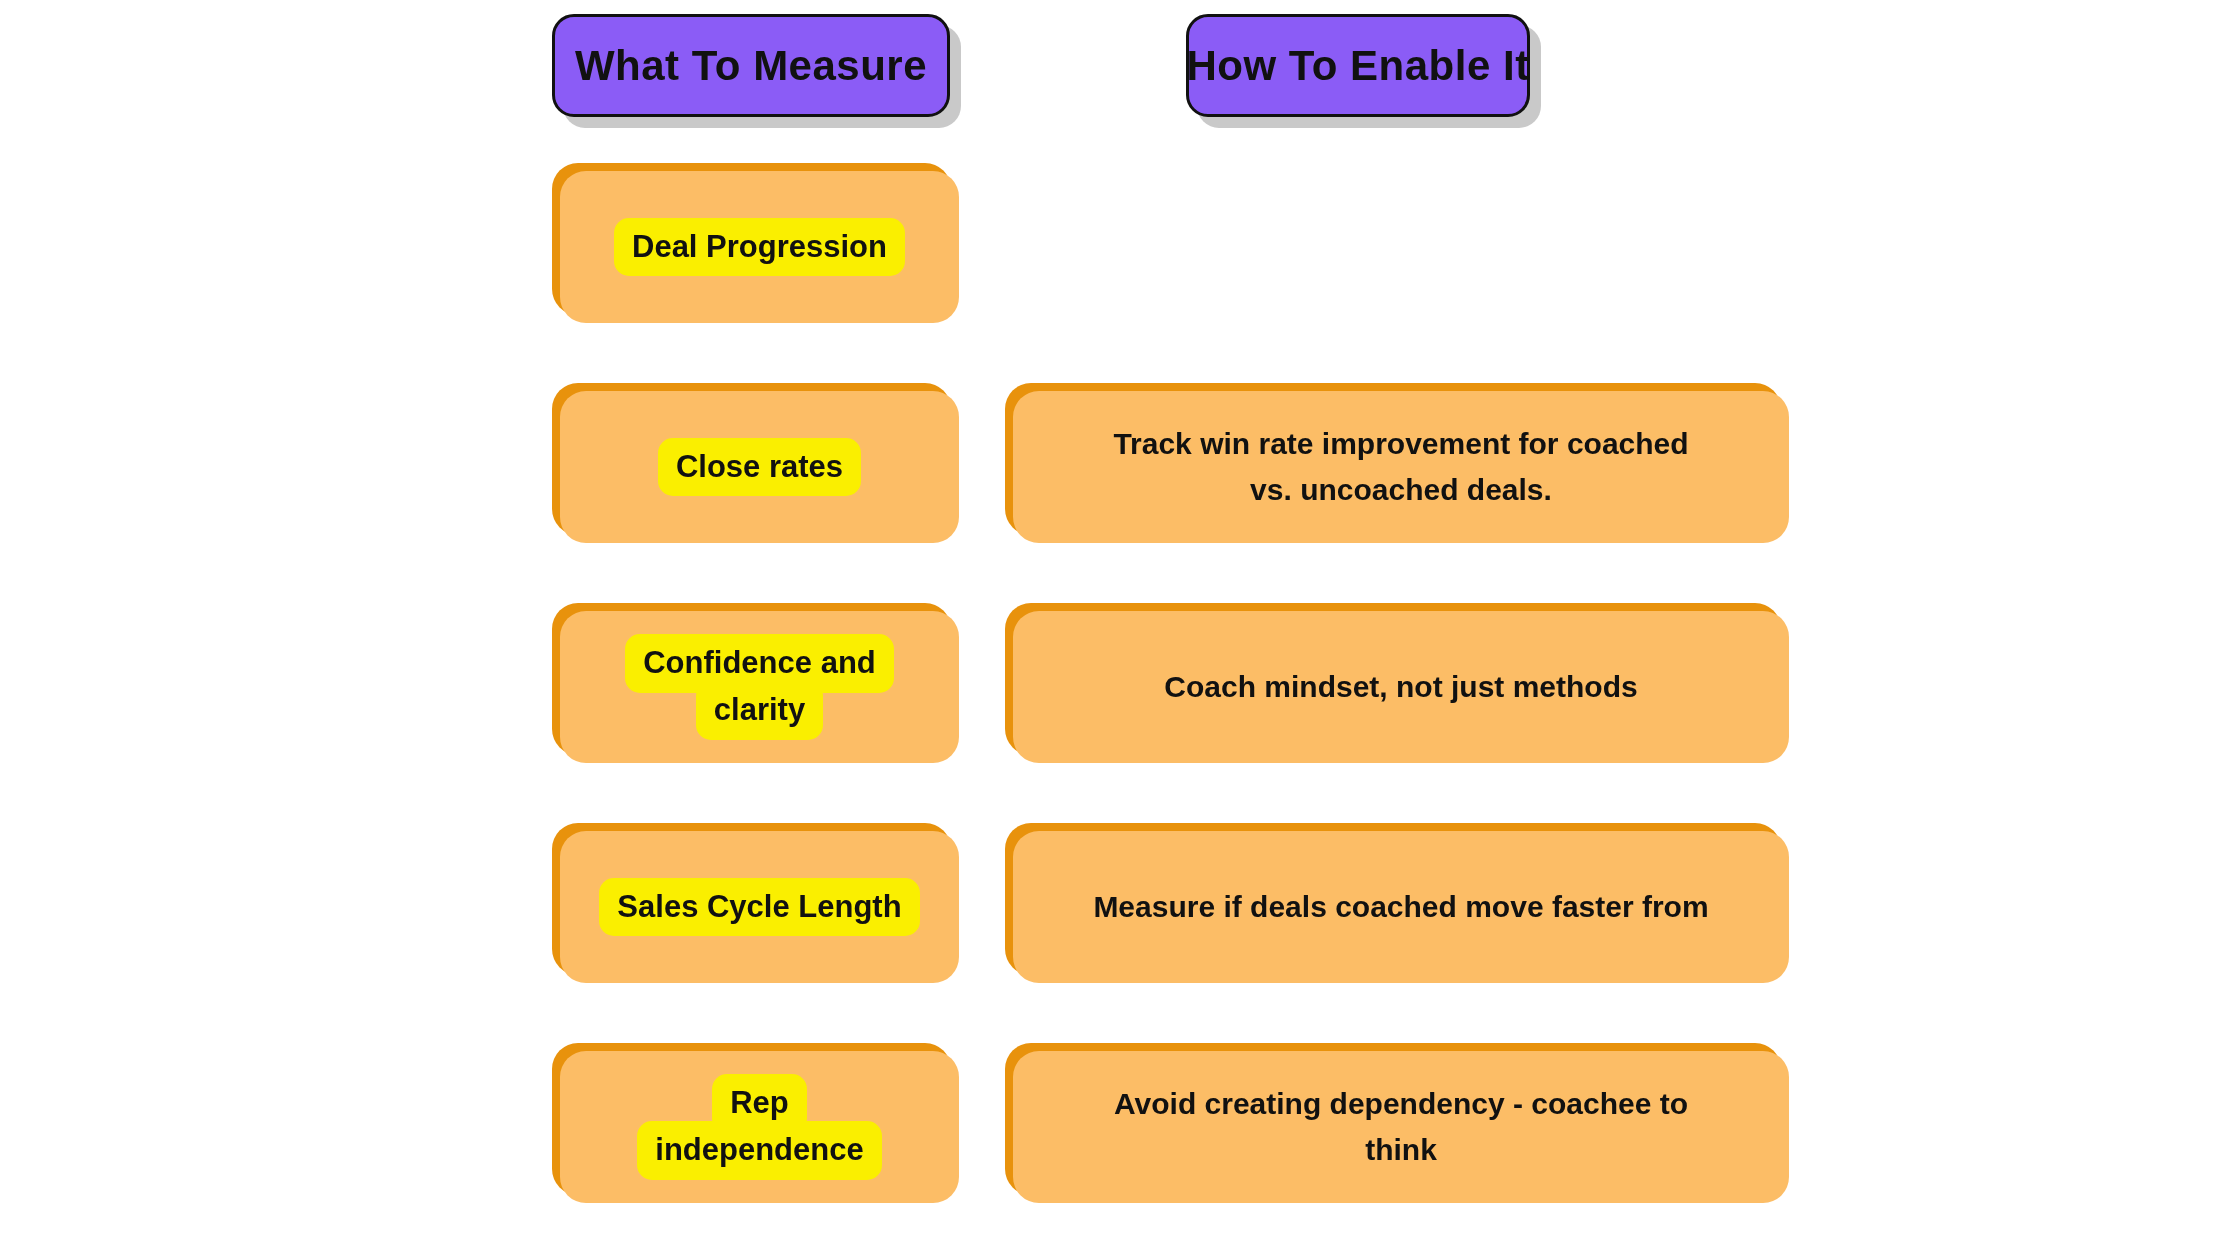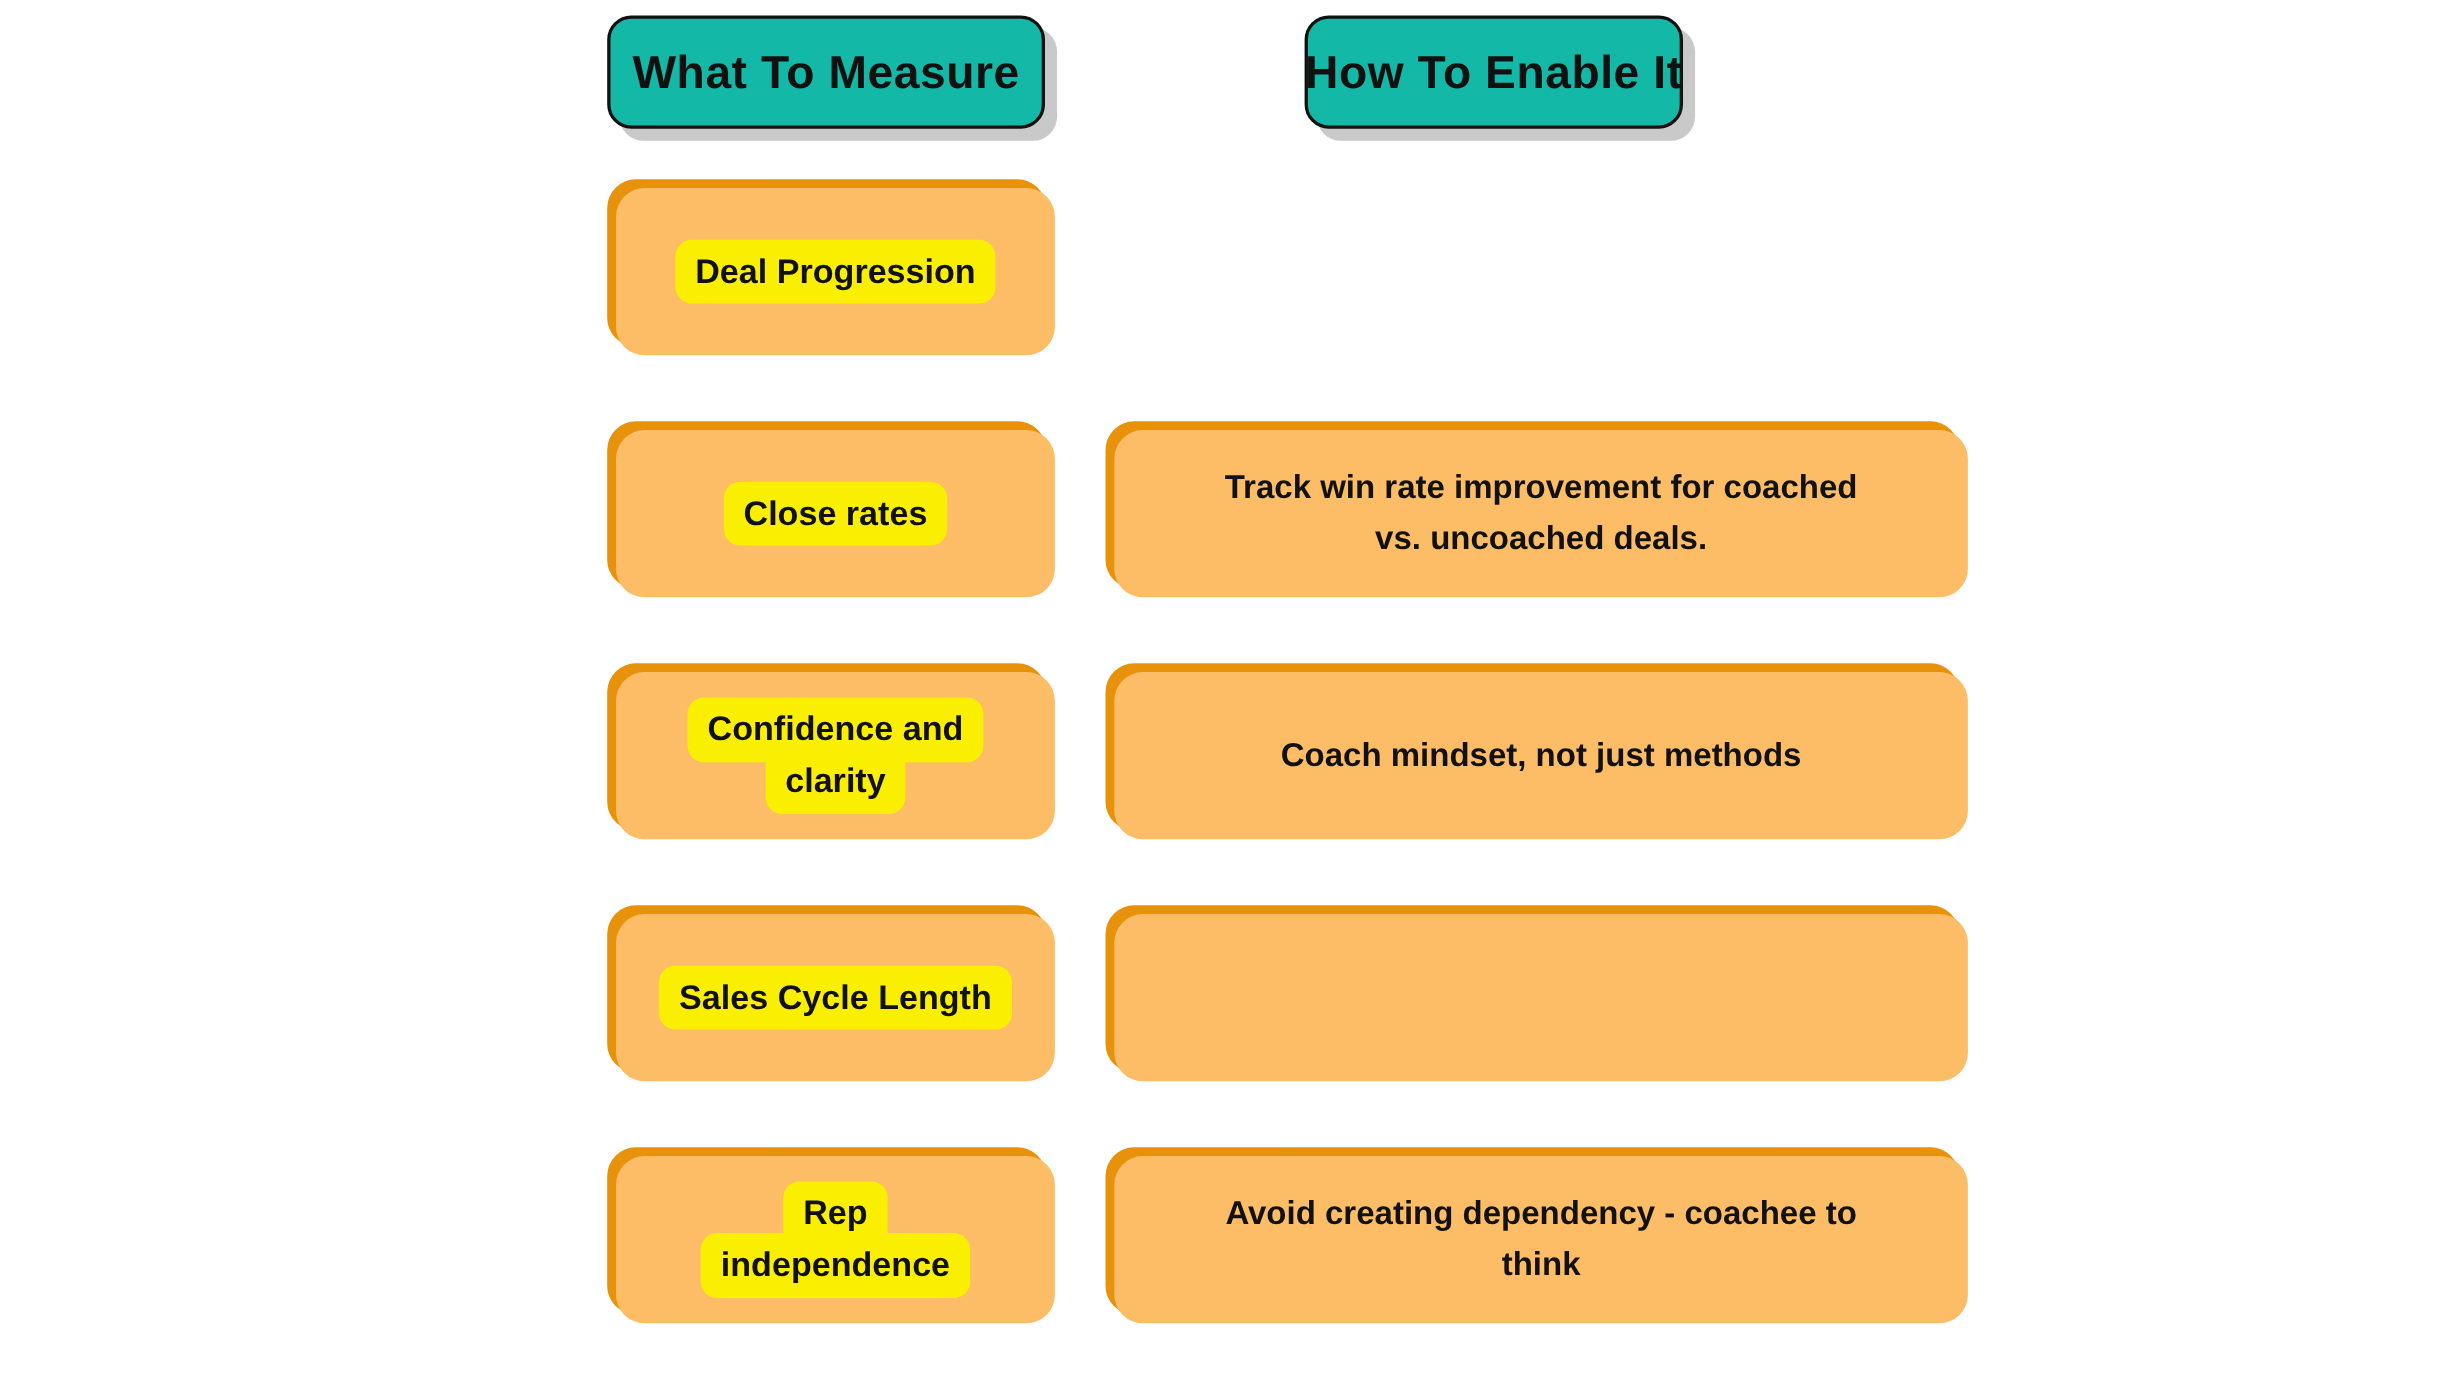--- a/index.html
+++ b/index.html
@@ -16,21 +16,21 @@
     overflow: hidden;
     color: #111111;
   }
 
   
   .header {
     position: absolute;
     top: 14px;
     height: 103px;
     box-sizing: border-box;
-    background: #14b8a6;
+    background: #8b5cf6;
     border: 3px solid #111111;
     border-radius: 22px;
     box-shadow: 11px 11px 0 #c9c9c9;
     display: flex;
     align-items: center;
     justify-content: center;
     font-size: 42px;
     font-weight: 700;
     letter-spacing: 0.5px;
     white-space: nowrap;
@@ -140,20 +140,21 @@
   </div>
 
   <div class="card measure-card row-3">
     <div class="card-face">
       <div class="mline"><mark>Sales Cycle Length</mark></div>
     </div>
   </div>
   <div class="card enable-card row-3">
     <div class="card-face">
       <div class="enable-text">
+        <div>Measure if deals coached move faster from</div>
       </div>
     </div>
   </div>
 
   <div class="card measure-card row-4">
     <div class="card-face">
       <div class="mline"><mark>Rep</mark></div>
       <div class="mline"><mark>independence</mark></div>
     </div>
   </div>

